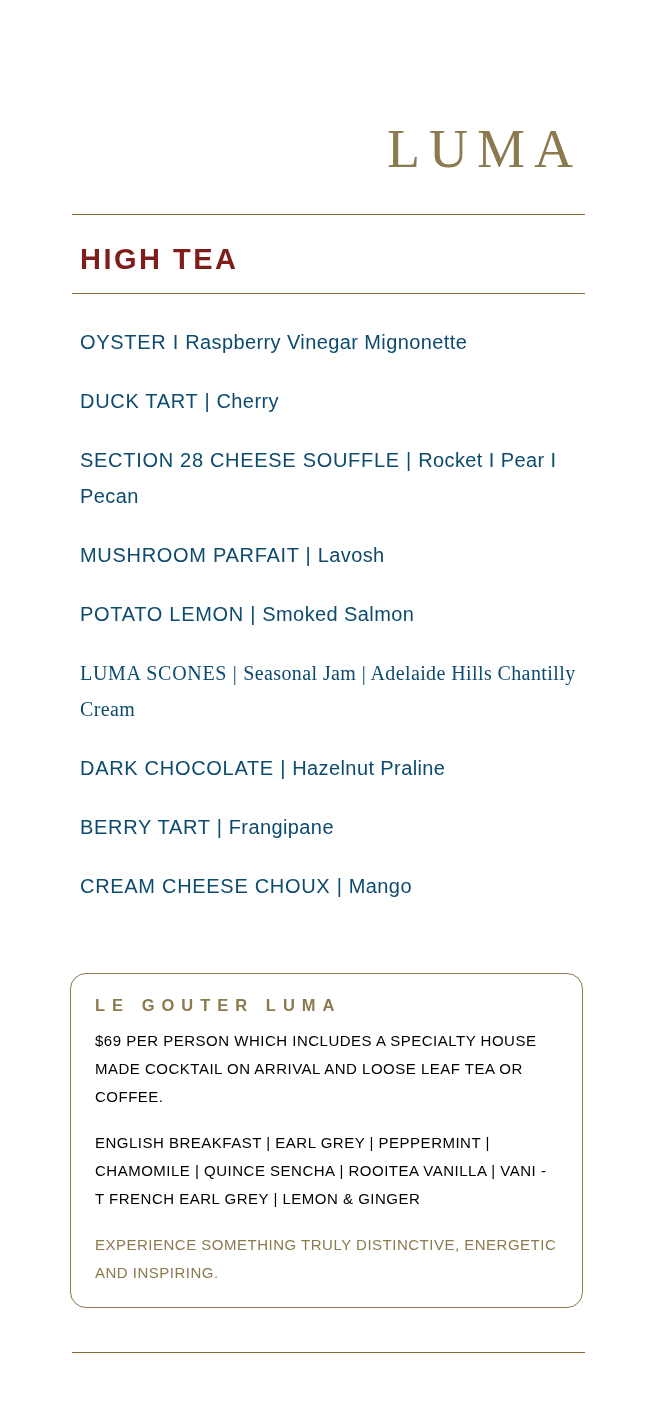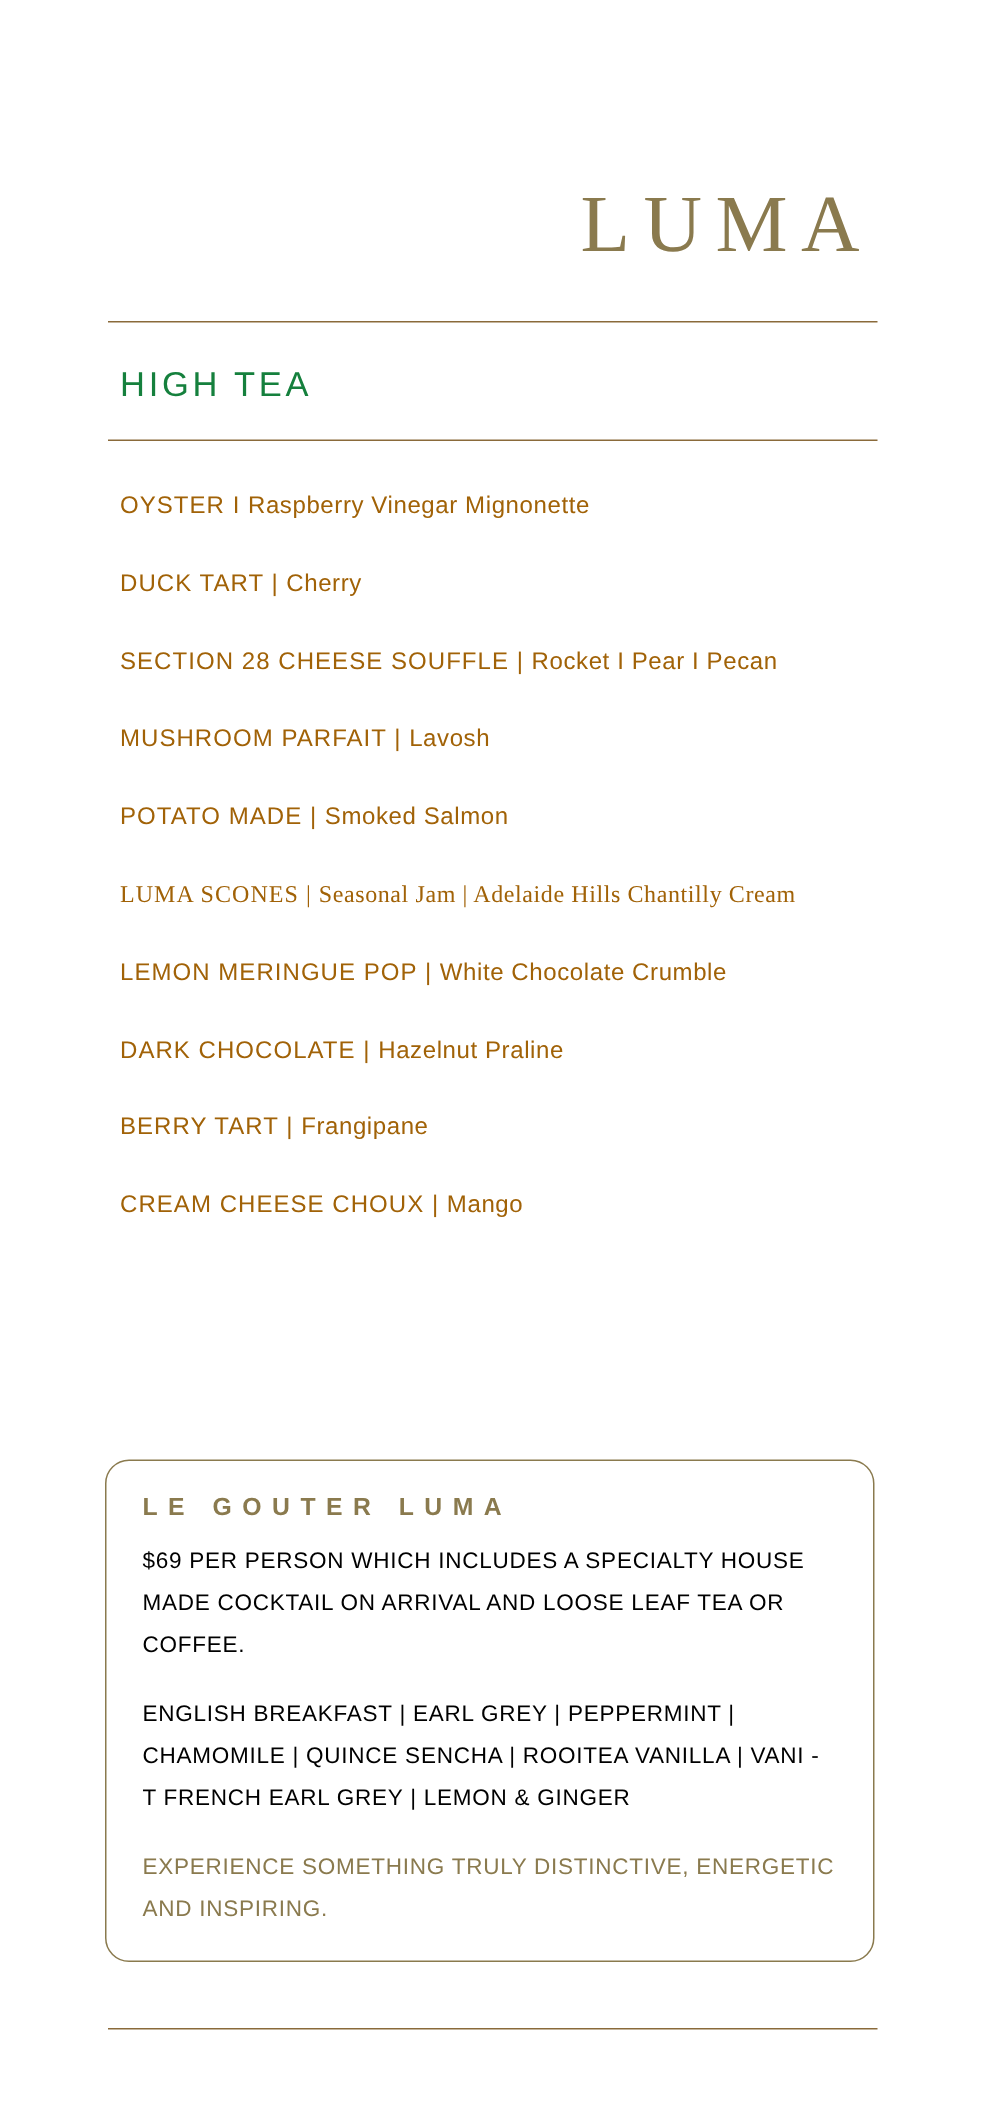--- a/index.html
+++ b/index.html
@@ -45,38 +45,38 @@
     background: #8a6a3a;
   }
   .rule.top { top: 196px; }
   .rule.under-title { top: 275px; }
   .rule.bottom { top: 1334px; }
 
   .section-title {
     position: absolute;
     left: 80px;
     top: 225px;
-    font-size: 23px;
-    font-weight: normal;
+    font-size: 29px;
+    font-weight: bold;
     letter-spacing: 2.5px;
-    color: #15803d;
+    color: #7f1d1d;
   }
 
   .menu {
     position: absolute;
     left: 80px;
     top: 306px;
     width: 512px;
   }
   .menu-item {
     margin-bottom: 23px;
-    font-size: 16px;
+    font-size: 20px;
     line-height: 1.8;
     letter-spacing: 0.6px;
-    color: #a16207;
+    color: #0c4a6e;
   }
   .menu-item .name {
     letter-spacing: 0.7px;
   }
   .menu-item .desc {
     letter-spacing: 0.4px;
   }
   .menu-item.gap-before {
     margin-top: 20px;
     font-family: Liberation Serif, serif;
@@ -137,30 +137,26 @@
     </div>
     <div class="menu-item">
       <span class="name">SECTION 28 CHEESE SOUFFLE |</span>
       <span class="desc">Rocket I Pear I Pecan</span>
     </div>
     <div class="menu-item">
       <span class="name">MUSHROOM PARFAIT |</span>
       <span class="desc">Lavosh</span>
     </div>
     <div class="menu-item">
-      <span class="name">POTATO MADE |</span>
+      <span class="name">POTATO LEMON |</span>
       <span class="desc">Smoked Salmon</span>
     </div>
     <div class="menu-item gap-before">
       <span class="name">LUMA SCONES |</span>
       <span class="desc">Seasonal Jam | Adelaide Hills Chantilly Cream</span>
-    </div>
-    <div class="menu-item">
-      <span class="name">LEMON MERINGUE POP |</span>
-      <span class="desc">White Chocolate Crumble</span>
     </div>
     <div class="menu-item">
       <span class="name">DARK CHOCOLATE |</span>
       <span class="desc">Hazelnut Praline</span>
     </div>
     <div class="menu-item">
       <span class="name">BERRY TART |</span>
       <span class="desc">Frangipane</span>
     </div>
     <div class="menu-item">

